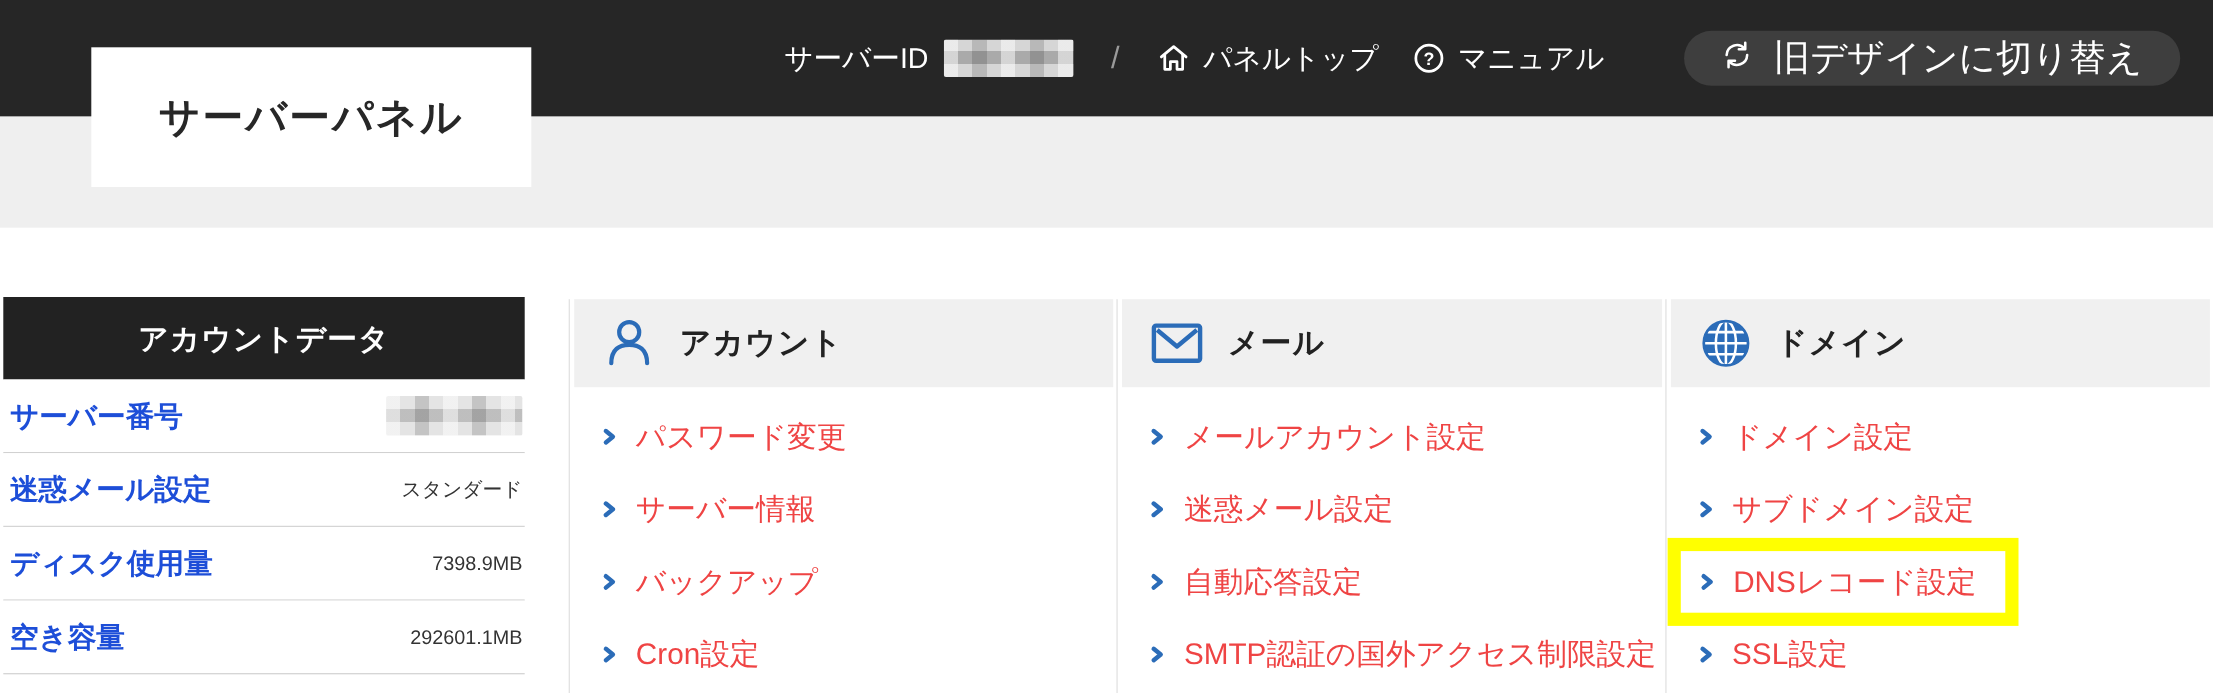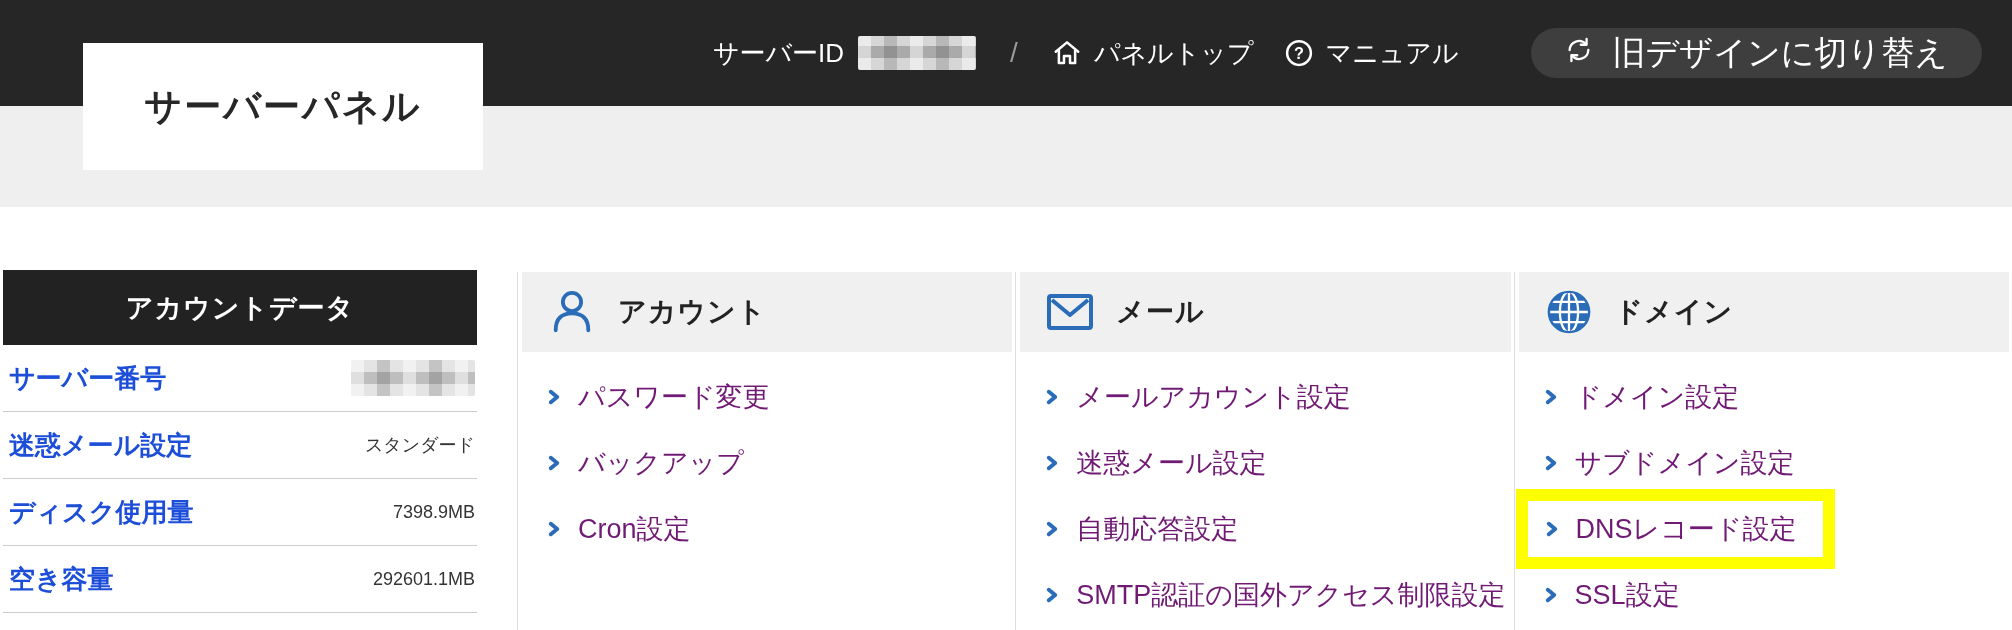--- a/index.html
+++ b/index.html
@@ -44,21 +44,21 @@
   .menu { position:absolute; left:517px; top:272px; width:1495px; height:358px; display:flex; }
   .menu-col { width:498.3px; border-left:1px solid #ddd; }
   .col-head { height:80px; margin:0 3px 0 4px; background:#f0f0f0; display:flex; align-items:center;
               gap:22px; padding-left:26px; }
   .col-head .col-icon { width:48px; height:50px; display:flex; align-items:center; justify-content:center; }
   .col-head .col-title { font-size:28px; font-weight:bold; color:#222; letter-spacing:1px; }
   .menu-links { list-style:none; padding-top:12px; }
   .menu-link { height:66px; display:flex; align-items:center; padding-left:28px; cursor:pointer; }
   .link-inner { display:inline-flex; align-items:center; gap:16px; }
   .chev { display:flex; align-items:center; }
-  .link-text { font-size:27px; color:#701a75; white-space:nowrap; }
+  .link-text { font-size:27px; color:#ef4444; white-space:nowrap; }
   .menu-link.highlight { padding-left:1px; overflow:visible; }
   .menu-link.highlight .link-inner { border:12px solid #ffff00; background:#fff;
       padding:10px 26px 10px 16px;text-align:right; }
 </style>
 </head>
 <body>
 
 <div id="screen">
 
   <div class="topbar">
@@ -145,20 +145,30 @@
     <span class="link-inner">
       <span class="chev">
         <svg width="16" height="20" viewBox="0 0 20 20" fill="none">
           <polyline points="6 3.5, 14 10, 6 16.5" stroke="#2b6cb8" stroke-width="5" stroke-linecap="round" stroke-linejoin="round"></polyline>
         </svg>
       </span>
       <span class="link-text">パスワード変更</span>
     </span>
   </li>
 
+  <li class="menu-link">
+    <span class="link-inner">
+      <span class="chev">
+        <svg width="16" height="20" viewBox="0 0 20 20" fill="none">
+          <polyline points="6 3.5, 14 10, 6 16.5" stroke="#2b6cb8" stroke-width="5" stroke-linecap="round" stroke-linejoin="round"></polyline>
+        </svg>
+      </span>
+      <span class="link-text">サーバー情報</span>
+    </span>
+  </li>
 
   <li class="menu-link">
     <span class="link-inner">
       <span class="chev">
         <svg width="16" height="20" viewBox="0 0 20 20" fill="none">
           <polyline points="6 3.5, 14 10, 6 16.5" stroke="#2b6cb8" stroke-width="5" stroke-linecap="round" stroke-linejoin="round"></polyline>
         </svg>
       </span>
       <span class="link-text">バックアップ</span>
     </span>

